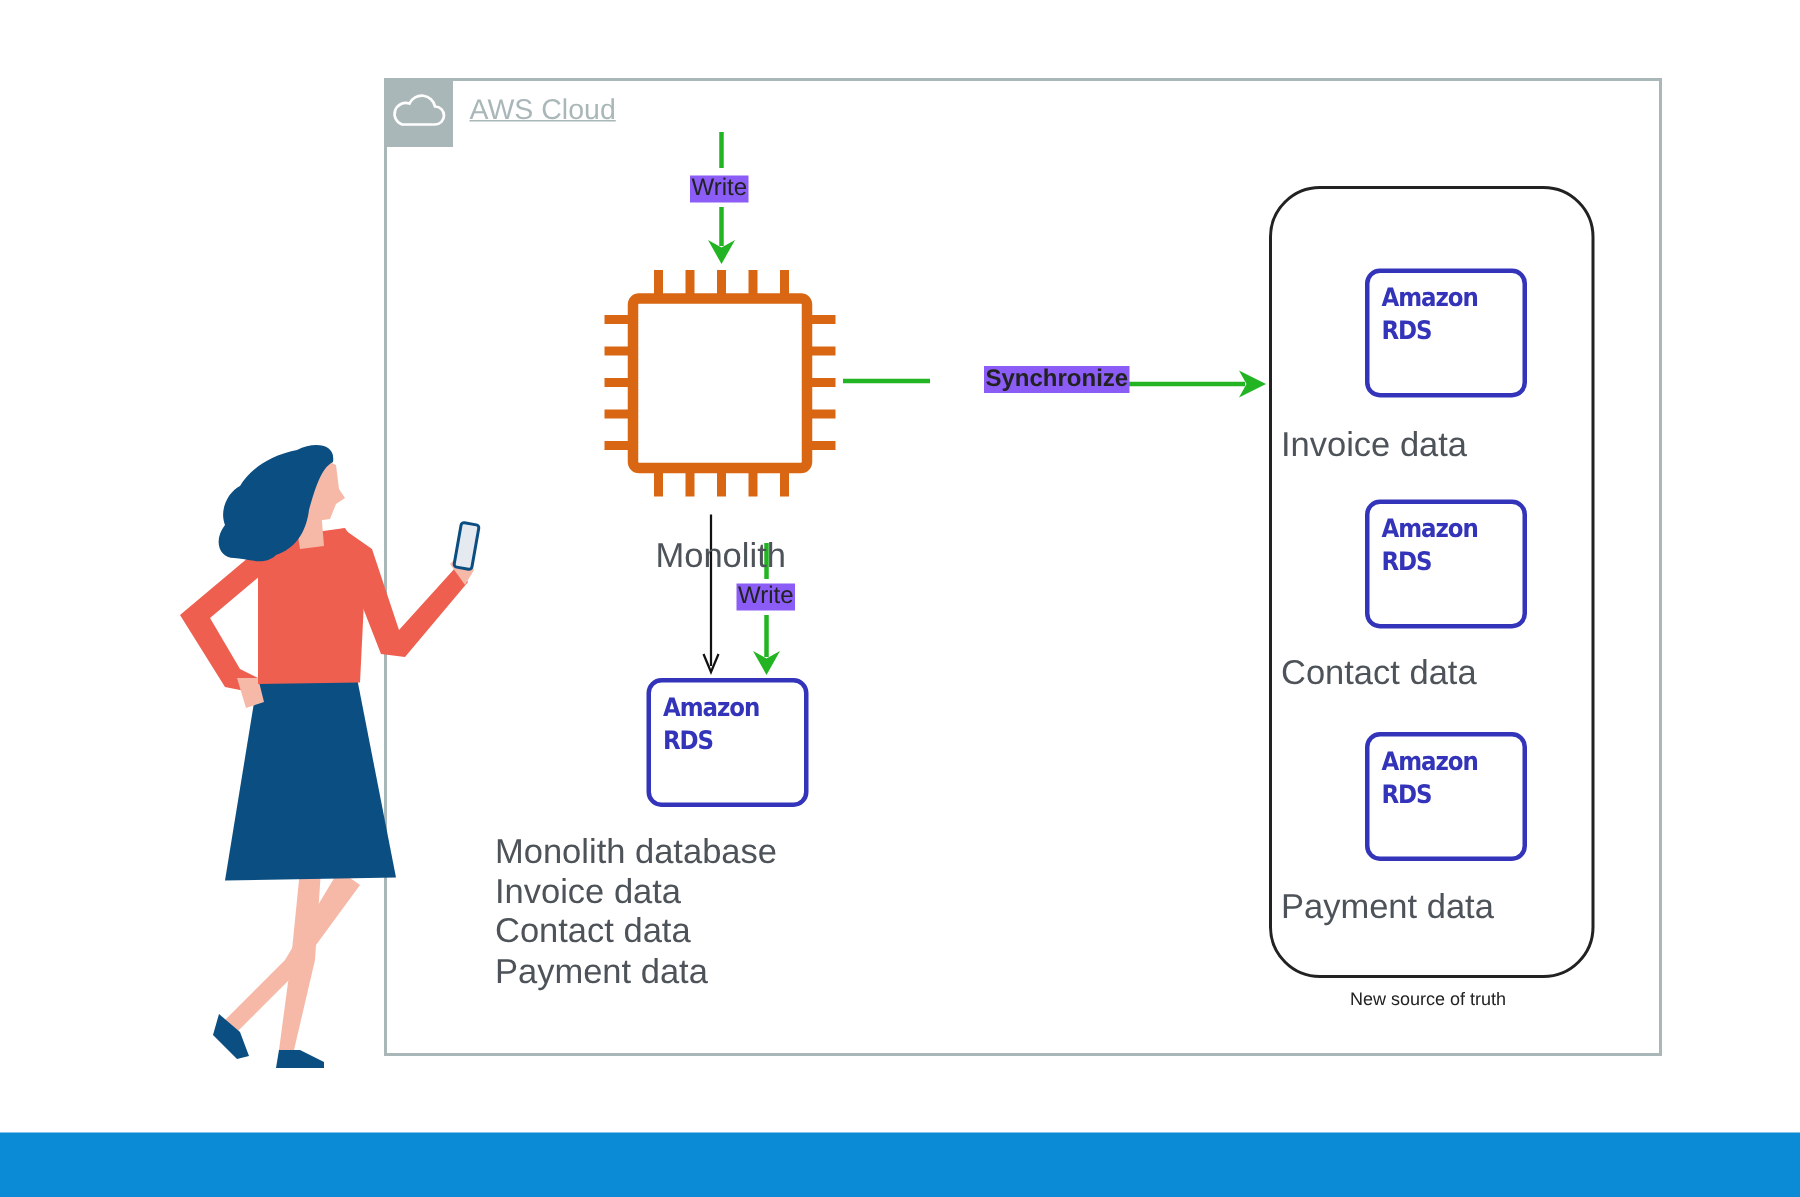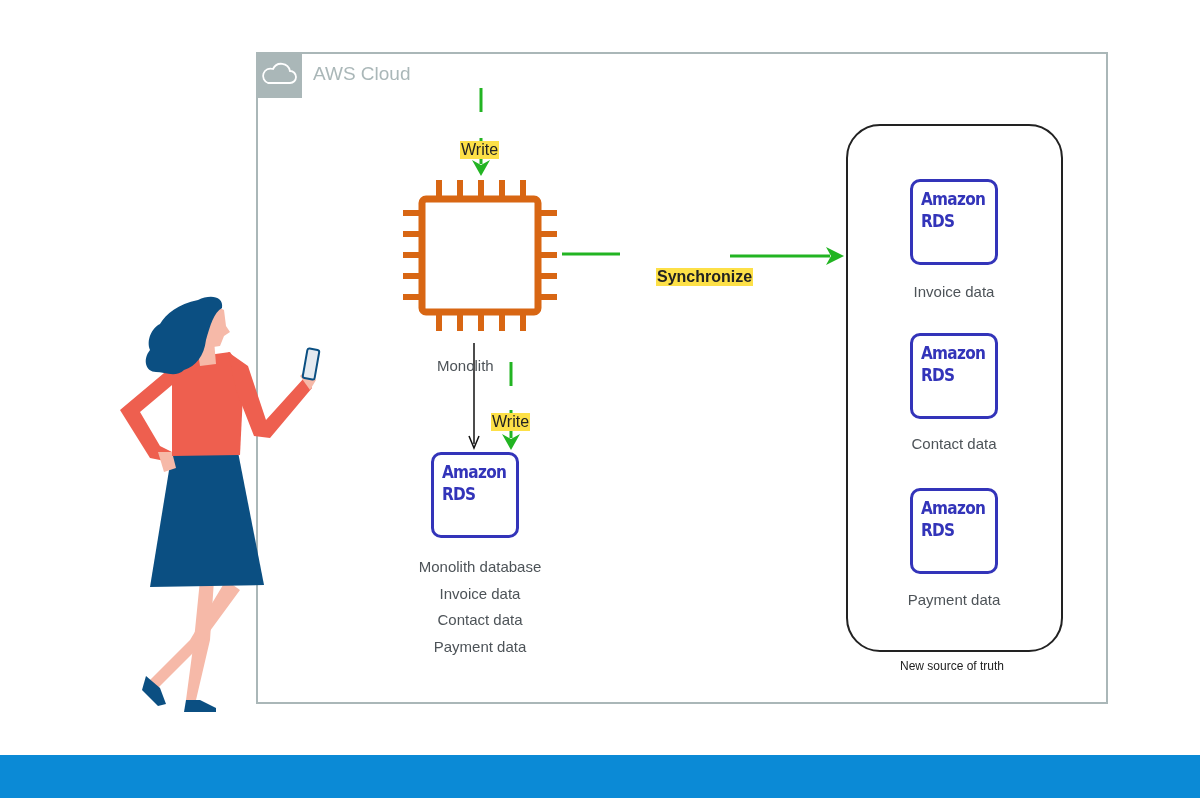--- a/index.html
+++ b/index.html
@@ -1,25 +1,25 @@
 <!DOCTYPE html>
 <html><head>
 <meta charset="utf-8">
 <style>
   html, body { margin:0; padding:0; }
   body { width:1200px; height:798px; position:relative; background:#ffffff; overflow:hidden;
          font-family:"Liberation Sans", sans-serif; }
   .abs { position:absolute; }
   .cloud-group { left:256px; top:52px; width:852px; height:652px; border:2px solid #aab7b8; box-sizing:border-box; }
   .cloud-icon-box { left:256px; top:52px; width:46px; height:46px; background:#aab7b8; }
-  .cloud-label { left:313px; top:63px; font-size:19px; color:#aab7b8; }
-  .lbl { font-size:15px; color:#4d5358; text-align:center; white-space:nowrap; }
-  .lbl-sm { font-size:16px; color:#222; white-space:nowrap; background:#fde047; padding:0 1px;margin-top:24px; }
+  .cloud-label { left:313px; top:63px; font-size:19px; color:#aab7b8;text-decoration:underline; }
+  .lbl { font-size:23px; color:#4d5358; text-align:left; white-space:nowrap; }
+  .lbl-sm { font-size:16px; color:#222; white-space:nowrap; background:#8b5cf6; padding:0 1px; }
   .multi { line-height:26.5px; }
-  .rds { width:88px; height:86px; border:3px solid #3334b9; border-radius:10px; box-sizing:border-box; background:#fff; }
+  .rds { width:108px; height:86px; border:3px solid #3334b9; border-radius:10px; box-sizing:border-box; background:#fff; }
   .rds-text { position:absolute; left:8px; top:6px; font-family:"DejaVu Sans", sans-serif; font-weight:bold;
               font-size:17px; line-height:22px; color:#3334b9; letter-spacing:-0.8px; transform:scaleX(0.9); transform-origin:left top; }
   .new-truth { left:846px; top:124px; width:217px; height:528px; border:2px solid #222; border-radius:34px; box-sizing:border-box; }
   .bottom-bar { left:0; top:755px; width:1200px; height:43px; background:#0b8ad6; }
   svg.overlay { position:absolute; left:0; top:0; }
 </style>
 </head>
 <body>
 
 <div class="abs cloud-group"></div>

